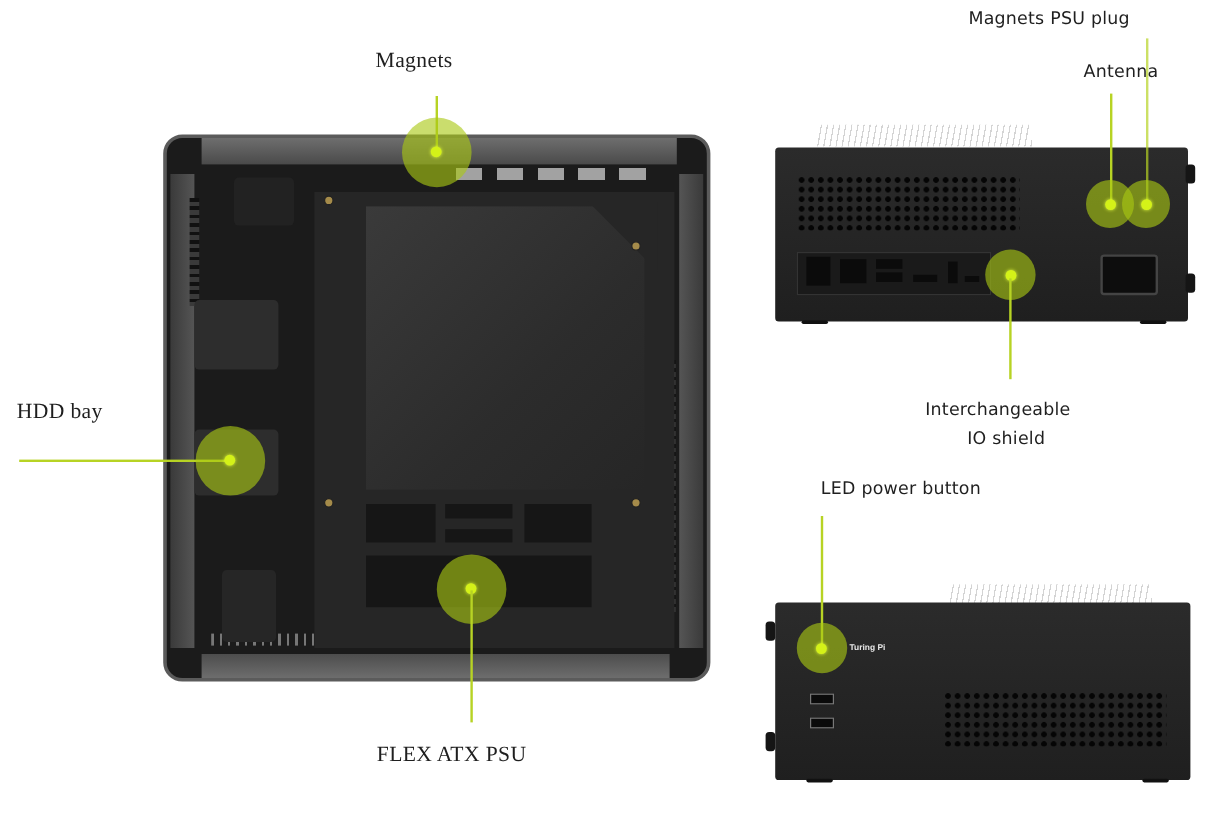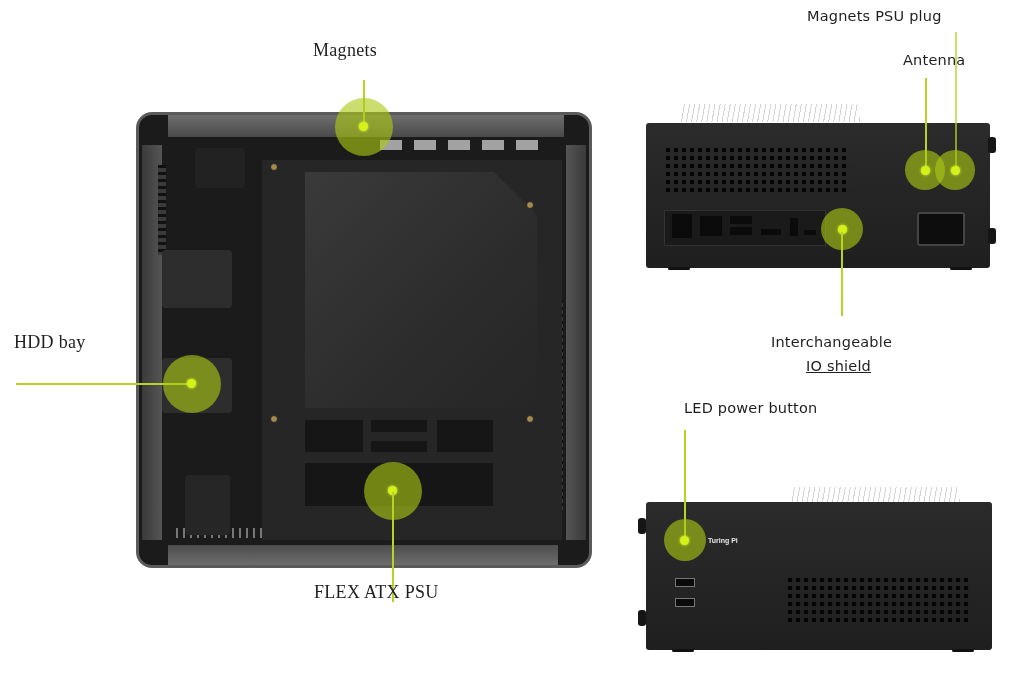--- a/index.html
+++ b/index.html
@@ -73,21 +73,21 @@
 <div class="dot" style="left:359px;top:122px;"></div>
 
 <div class="label lbl-lg" style="left:14px;top:332px;">HDD bay</div>
 <div class="line" style="left:16px;top:383px;width:176px;height:2px;"></div>
 <div class="halo" style="left:163px;top:355px;width:58px;height:58px;"></div>
 <div class="dot" style="left:187px;top:379px;"></div>
 
 <div class="halo" style="left:364px;top:462px;width:58px;height:58px;"></div>
 <div class="dot" style="left:388px;top:486px;"></div>
 <div class="line" style="left:392px;top:492px;width:2px;height:110px;"></div>
-<div class="label lbl-lg" style="left:314px;top:582px;">FLEX ATX PSU</div>
+<div class="label lbl-lg" style="left:314px;top:618px;">FLEX ATX PSU</div>
 
 <div class="fins" style="left:680px;top:104px;width:180px;height:18px;"></div>
 <div class="box" style="left:646px;top:123px;width:344px;height:145px;"></div>
 <div class="knob" style="left:988px;top:137px;width:8px;height:16px;"></div>
 <div class="knob" style="left:988px;top:228px;width:8px;height:16px;"></div>
 <div class="holes" style="left:664px;top:146px;width:186px;height:46px;"></div>
 <div class="io-panel" style="left:664px;top:210px;width:160px;height:34px;"></div>
 <div class="port" style="left:672px;top:214px;width:20px;height:24px;"></div>
 <div class="port" style="left:700px;top:216px;width:22px;height:20px;"></div>
 <div class="port" style="left:730px;top:216px;width:22px;height:8px;"></div>
@@ -105,21 +105,21 @@
 <div class="line" style="left:925px;top:78px;width:2px;height:94px;"></div>
 <div class="halo" style="left:905px;top:150px;width:40px;height:40px;"></div>
 <div class="halo" style="left:935px;top:150px;width:40px;height:40px;"></div>
 <div class="dot" style="left:921px;top:166px;"></div>
 <div class="dot" style="left:951px;top:166px;"></div>
 
 <div class="halo" style="left:821px;top:208px;width:42px;height:42px;"></div>
 <div class="dot" style="left:838px;top:225px;"></div>
 <div class="line" style="left:841px;top:232px;width:2px;height:84px;"></div>
 <div class="label lbl-sm" style="left:771px;top:334px;">Interchangeable</div>
-<div class="label lbl-sm" style="left:806px;top:358px;text-decoration:underline;">IO shield</div>
+<div class="label lbl-sm" style="left:806px;top:358px;">IO shield</div>
 
 <div class="fins" style="left:790px;top:487px;width:170px;height:16px;"></div>
 <div class="box" style="left:646px;top:502px;width:346px;height:148px;"></div>
 <div class="knob" style="left:638px;top:518px;width:8px;height:16px;"></div>
 <div class="knob" style="left:638px;top:610px;width:8px;height:16px;"></div>
 <div class="usb" style="left:675px;top:578px;"></div>
 <div class="usb" style="left:675px;top:598px;"></div>
 <div class="holes" style="left:786px;top:576px;width:186px;height:46px;"></div>
 <div class="brand" style="left:708px;top:537px;">Turing Pi</div>
 <div class="foot" style="left:672px;top:649px;width:22px;height:3px;"></div>

